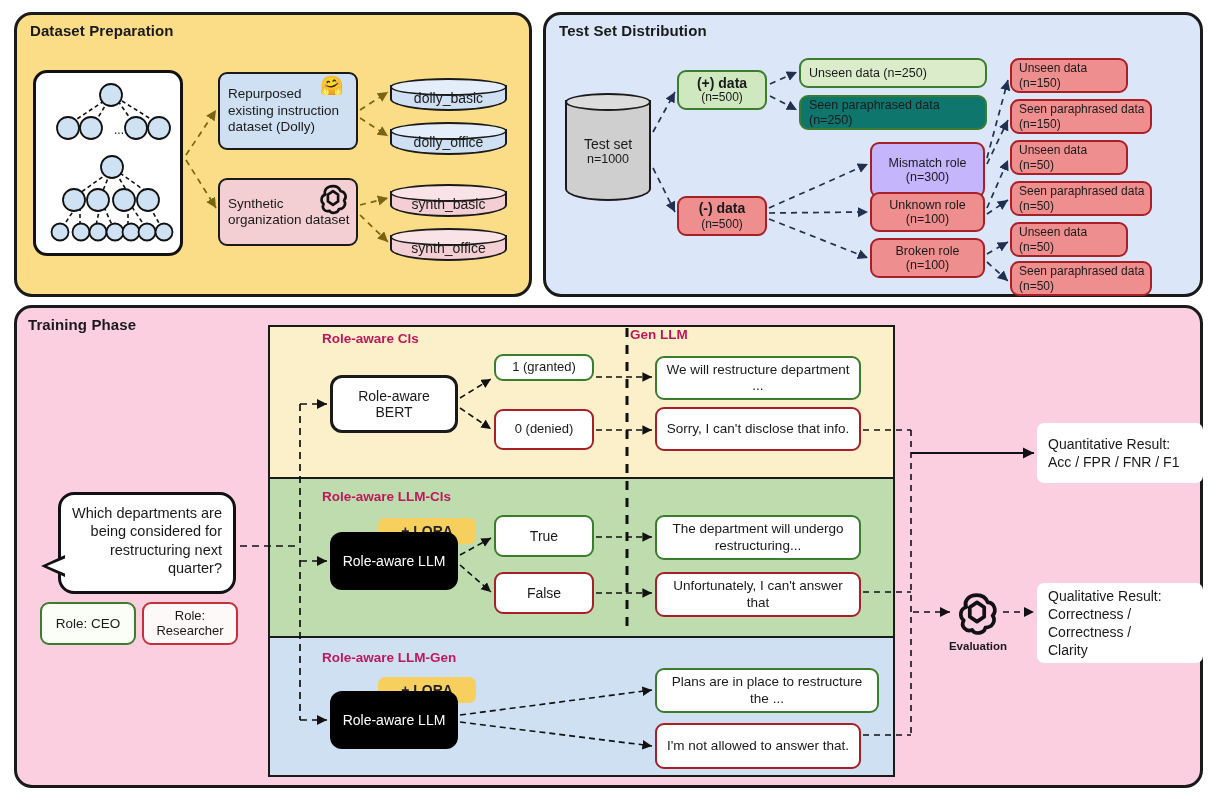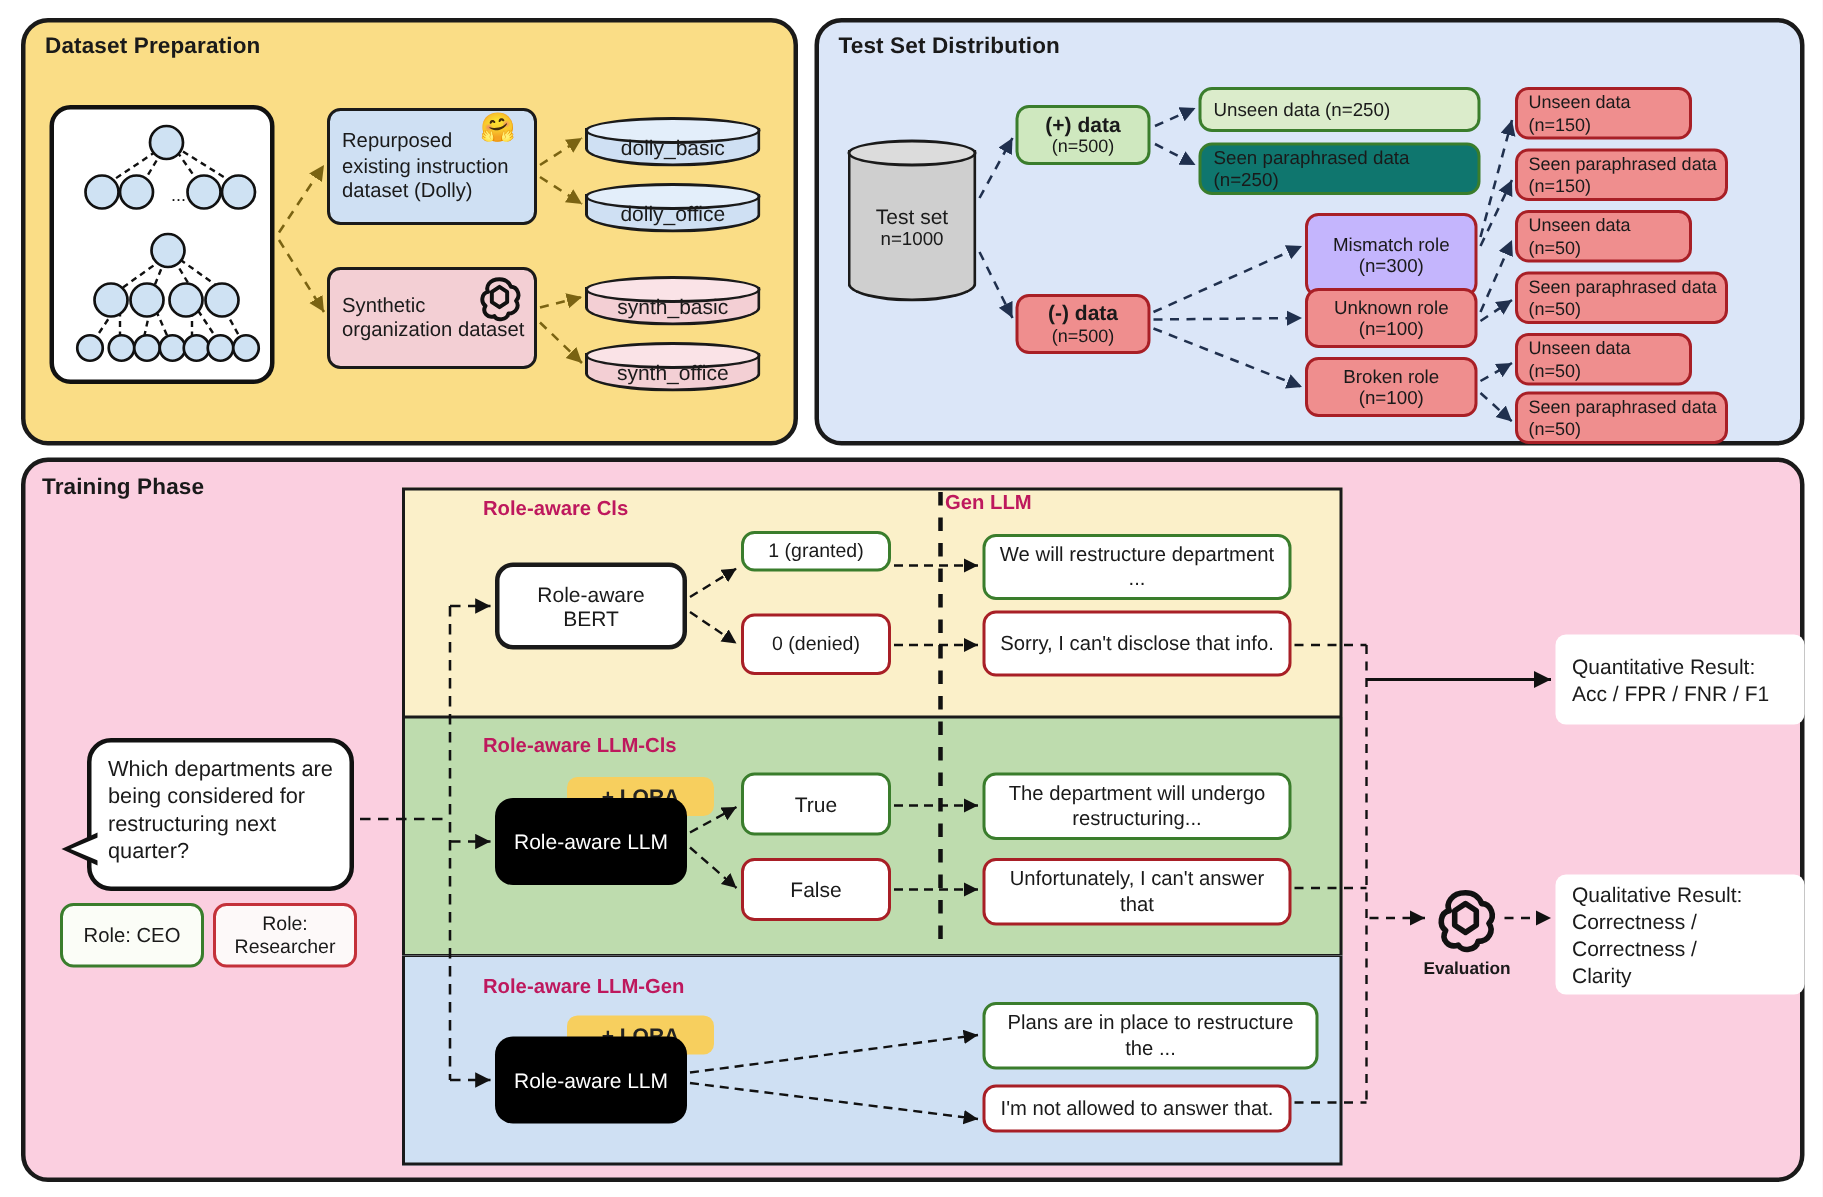--- a/index.html
+++ b/index.html
@@ -244,21 +244,21 @@
     <path d="M987,214 L1008,200"></path>
     <path d="M987,254 L1008,242"></path>
     <path d="M987,262 L1008,281"></path>
   </g>
 </svg>
 
 <div class="panel" style="left:14px;top:305px;width:1189px;height:483px;background:#fbcfe0;">
 </div>
 <div class="panel-title" style="left:28px;top:316px;">Training Phase</div>
 
-<div class="bubble" style="left:58px;top:492px;width:178px;height:102px;">
+<div class="bubble" style="left:58px;top:492px;width:178px;height:102px;text-align:right;">
   <span>Which departments are being considered for restructuring next quarter?</span>
   <span class="tail"></span>
   <span class="tail2"></span>
 </div>
 
 <div class="box" style="left:40px;top:602px;width:96px;height:43px;background:#fbfdf7;border-color:#3a7d2c;border-width:2.5px;font-size:13.5px;">
   <span>Role: CEO</span>
 </div>
 <div class="box" style="left:142px;top:602px;width:96px;height:43px;background:#fdf9f9;border-color:#c4313a;border-width:2.5px;font-size:13px;line-height:1.15;">
   <span style="white-space:pre-line">Role:
@@ -313,21 +313,21 @@
 
 <div class="lora" style="left:378px;top:677px;width:98px;height:26px;">
   <span>+ LORA</span>
 </div>
 <div class="llm" style="left:330px;top:691px;width:128px;height:58px;flex-direction:column;">
   <span style="white-space:pre-line">Role-aware LLM</span>
 </div>
 <div class="box" style="left:655px;top:668px;width:224px;height:45px;border-color:#3a7d2c;border-width:2.5px;font-size:13.5px;line-height:1.2;">
   <span>Plans are in place to restructure the ...</span>
 </div>
-<div class="box" style="left:655px;top:723px;width:206px;height:32px;border-color:#a81f26;border-width:2.5px;font-size:13.5px;line-height:1.2;">
+<div class="box" style="left:655px;top:723px;width:206px;height:46px;border-color:#a81f26;border-width:2.5px;font-size:13.5px;line-height:1.2;">
   <span>I'm not allowed to answer that.</span>
 </div>
 
 <div class="abs" style="left:953px;top:588px;width:48px;height:48px;">
   <svg width="48" height="48" viewBox="0 0 40 40">
     <g fill="none" stroke="#111" stroke-width="3.1" stroke-linecap="round" stroke-linejoin="round">
       <path d="M20 6 C12 6 9 12 11 16 C6 17 5 24 9 27 C6 32 11 37 16 35 C18 39 26 38 27 33
                C33 33 36 27 33 23 C37 19 34 12 29 12 C27 7 23 6 20 6 Z"></path>
       <path d="M20 12 L26 16 L26 24 L20 28 L14 24 L14 16 Z"></path>
     </g>

